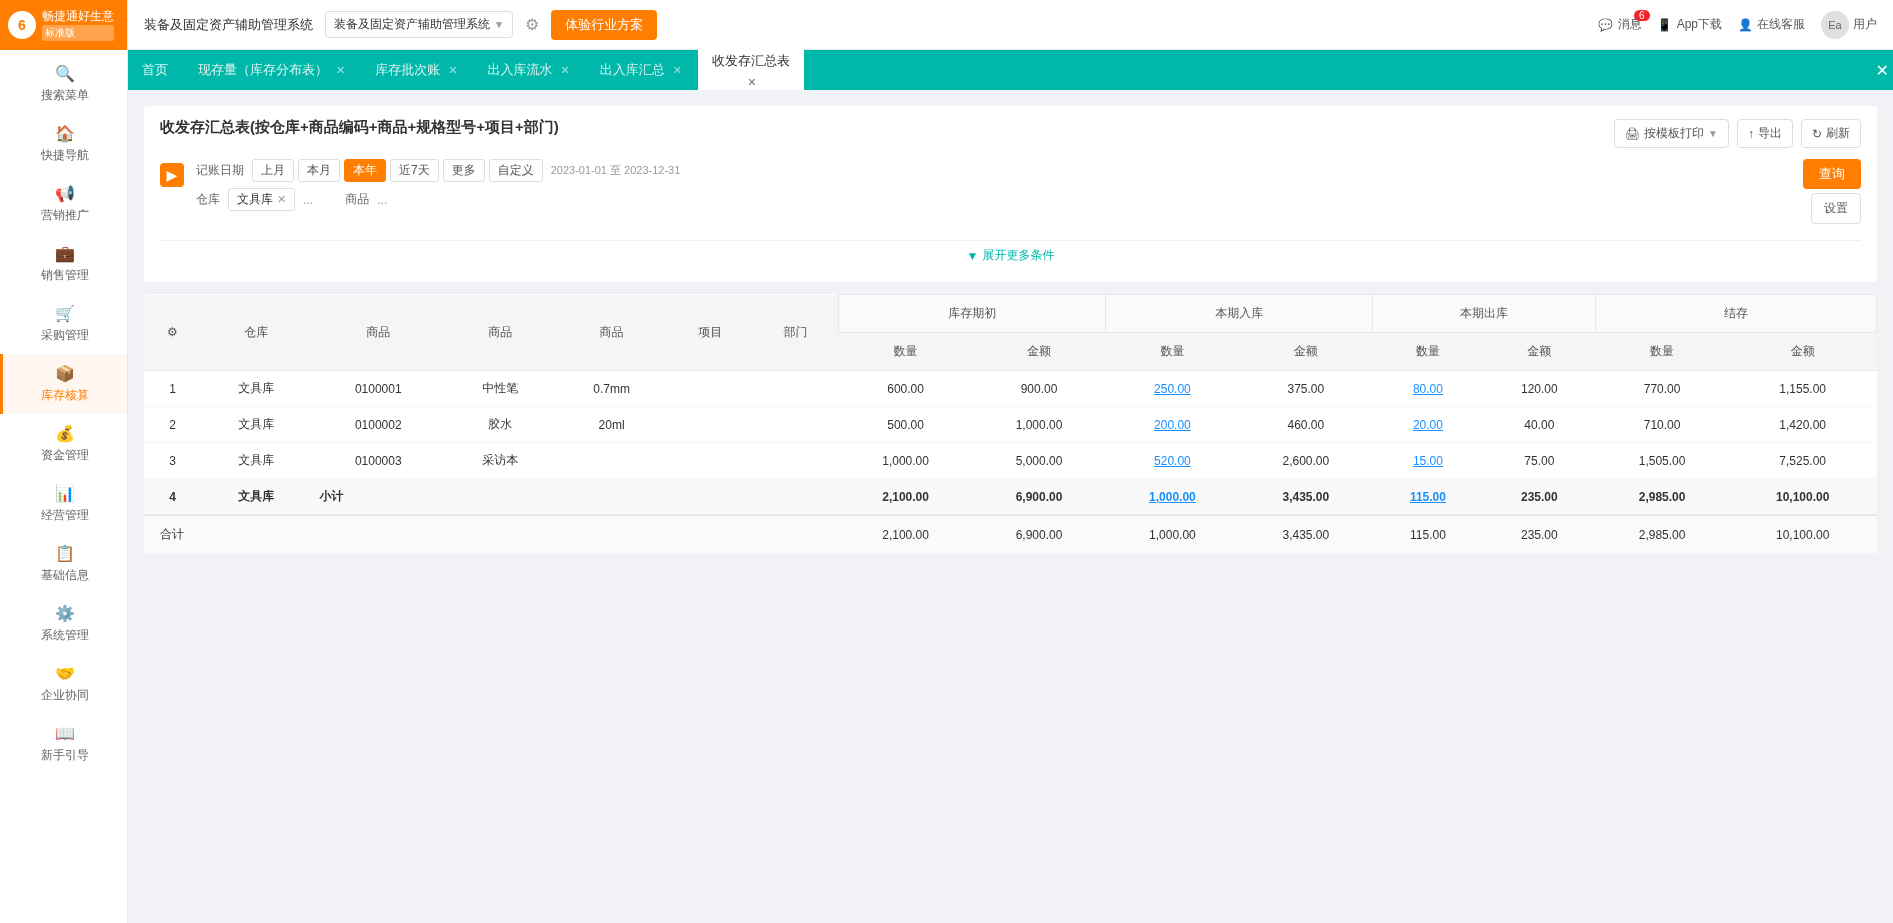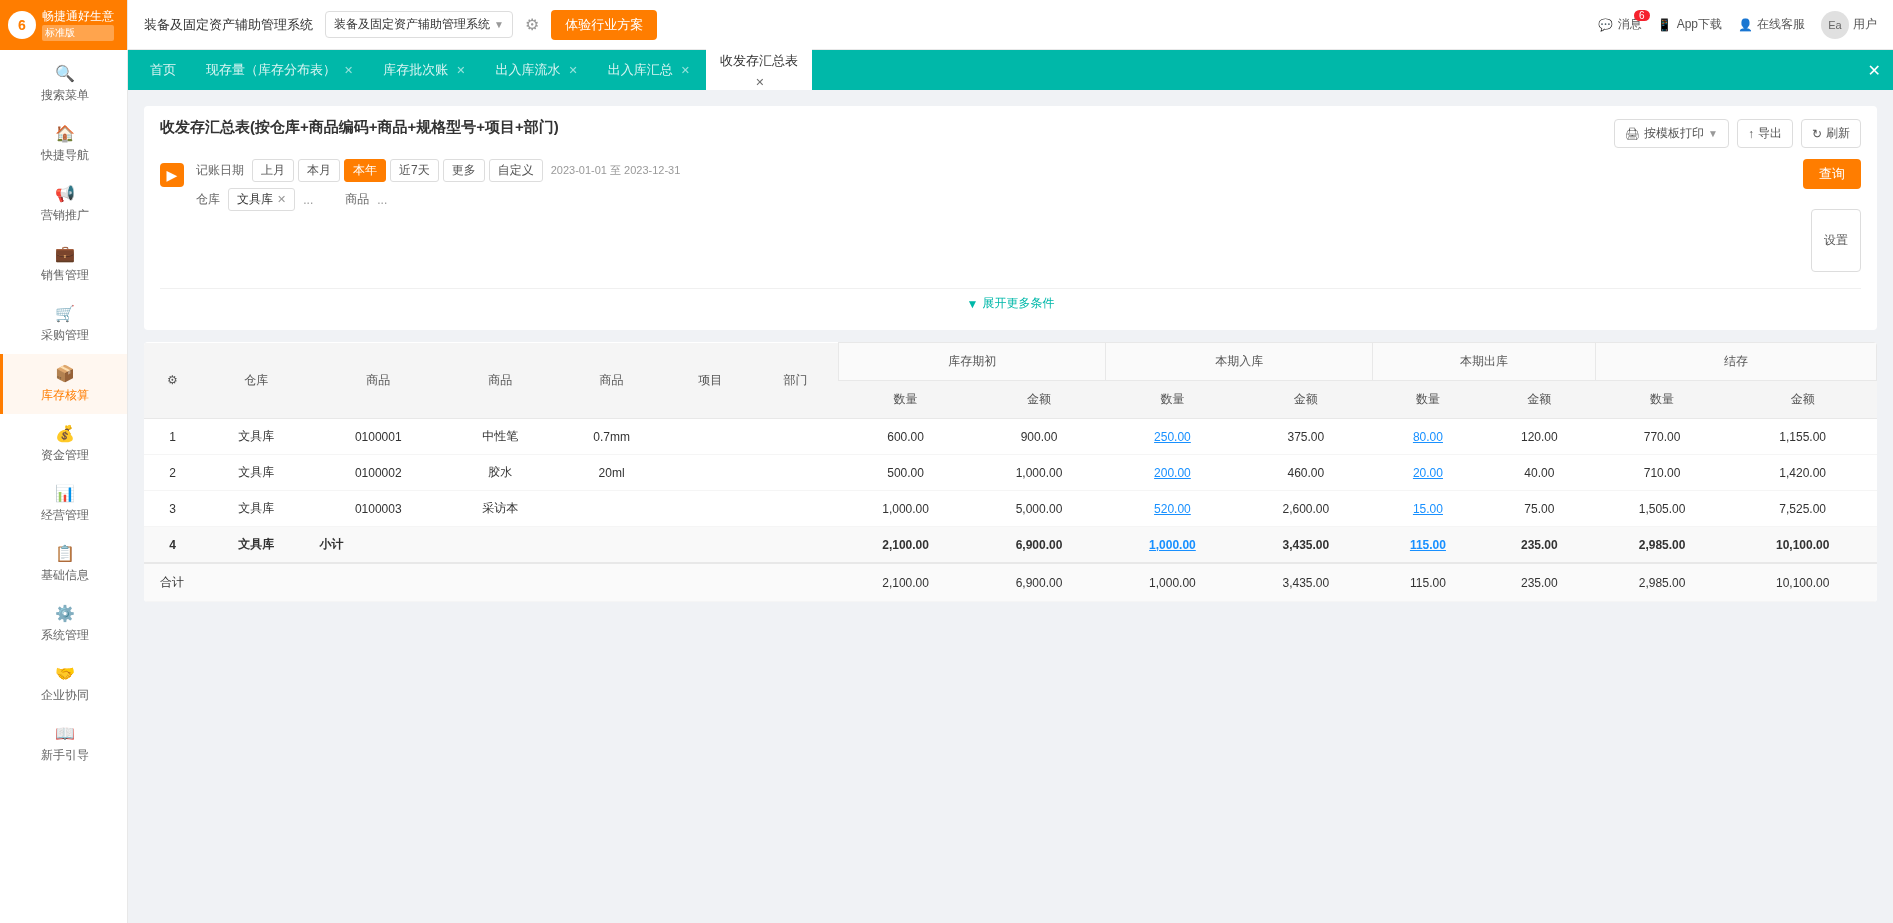--- a/index.html
+++ b/index.html
@@ -25,32 +25,32 @@
     .system-title { font-size: 13px; color: #333; }
     .header-select { border: 1px solid #ddd; border-radius: 4px; padding: 4px 8px; font-size: 12px; color: #333; cursor: pointer; display: flex; align-items: center; gap: 4px; }
     .header-select-arrow { color: #999; font-size: 10px; }
     .btn-experience { background: #ff7d00; color: #fff; border: none; border-radius: 4px; padding: 6px 14px; font-size: 13px; cursor: pointer; }
     .header-right { margin-left: auto; display: flex; align-items: center; gap: 16px; }
     .header-action { display: flex; align-items: center; gap: 4px; color: #555; font-size: 12px; cursor: pointer; position: relative; }
     .badge { position: absolute; top: -6px; right: -8px; background: #f5222d; color: #fff; border-radius: 8px; font-size: 10px; padding: 0 4px; min-width: 16px; text-align: center; }
     .user-avatar { width: 28px; height: 28px; background: #e0e0e0; border-radius: 50%; display: flex; align-items: center; justify-content: center; font-size: 11px; color: #666; }
 
     
-    .tab-bar { background: #00b8a9; display: flex; align-items: center; padding: 0 8px; height: 40px; gap: 2px; }
+    .tab-bar { background: #00b8a9; display: flex; align-items: center; padding: 0 0; height: 40px; gap: 2px; }
     .tab { display: flex; align-items: center; gap: 6px; padding: 6px 14px; border-radius: 4px 4px 0 0; font-size: 13px; cursor: pointer; color: rgba(255,255,255,0.85); white-space: nowrap; }
     .tab.active { background: #fff; color: #333; flex-direction: column; }
     .tab-close { font-size: 11px; color: inherit; opacity: 0.7; margin-left: 2px; }
     .tab-bar-close { margin-left: auto; color: #fff; cursor: pointer; font-size: 16px; padding: 0 4px; }
 
     
     .page-content { flex: 1; background: #f0f2f5; overflow-y: auto; padding: 16px; }
     .page-title { font-size: 15px; font-weight: bold; color: #333; margin-bottom: 12px; }
     .btn-action { display: flex; align-items: center; gap: 4px; border: 1px solid #ddd; background: #fff; padding: 5px 10px; border-radius: 4px; font-size: 12px; color: #555; cursor: pointer; }
     .btn-query { background: #ff7d00; color: #fff; border: none; padding: 6px 16px; border-radius: 4px; font-size: 13px; cursor: pointer; }
-    .btn-settings { background: #fff; border: 1px solid #ddd; color: #555; padding: 22px 12px; border-radius: 4px; font-size: 12px; cursor: pointer; margin-top: 16px; display: block; text-align: center; }
+    .btn-settings { background: #fff; border: 1px solid #ddd; color: #555; padding: 6px 12px; border-radius: 4px; font-size: 12px; cursor: pointer; margin-top: 0; display: block; text-align: center; }
 
     
     .filter-bar { display: flex; align-items: flex-start; gap: 12px; padding: 8px 0; }
     .filter-toggle { background: #ff7d00; color: #fff; border: none; width: 24px; height: 24px; border-radius: 4px; cursor: pointer; font-size: 14px; display: flex; align-items: center; justify-content: center; flex-shrink: 0; margin-top: 4px; }
     .filter-group { display: flex; flex-direction: column; gap: 6px; }
     .filter-row { display: flex; align-items: center; gap: 8px; flex-wrap: wrap; }
     .filter-label { color: #666; font-size: 12px; white-space: nowrap; }
     .filter-date-btns { display: flex; gap: 4px; align-items: center; }
     .date-btn { padding: 2px 8px; border: 1px solid #ddd; border-radius: 3px; font-size: 12px; cursor: pointer; background: #fff; color: #555; }
     .date-btn.active { background: #ff7d00; color: #fff; border-color: #ff7d00; }

